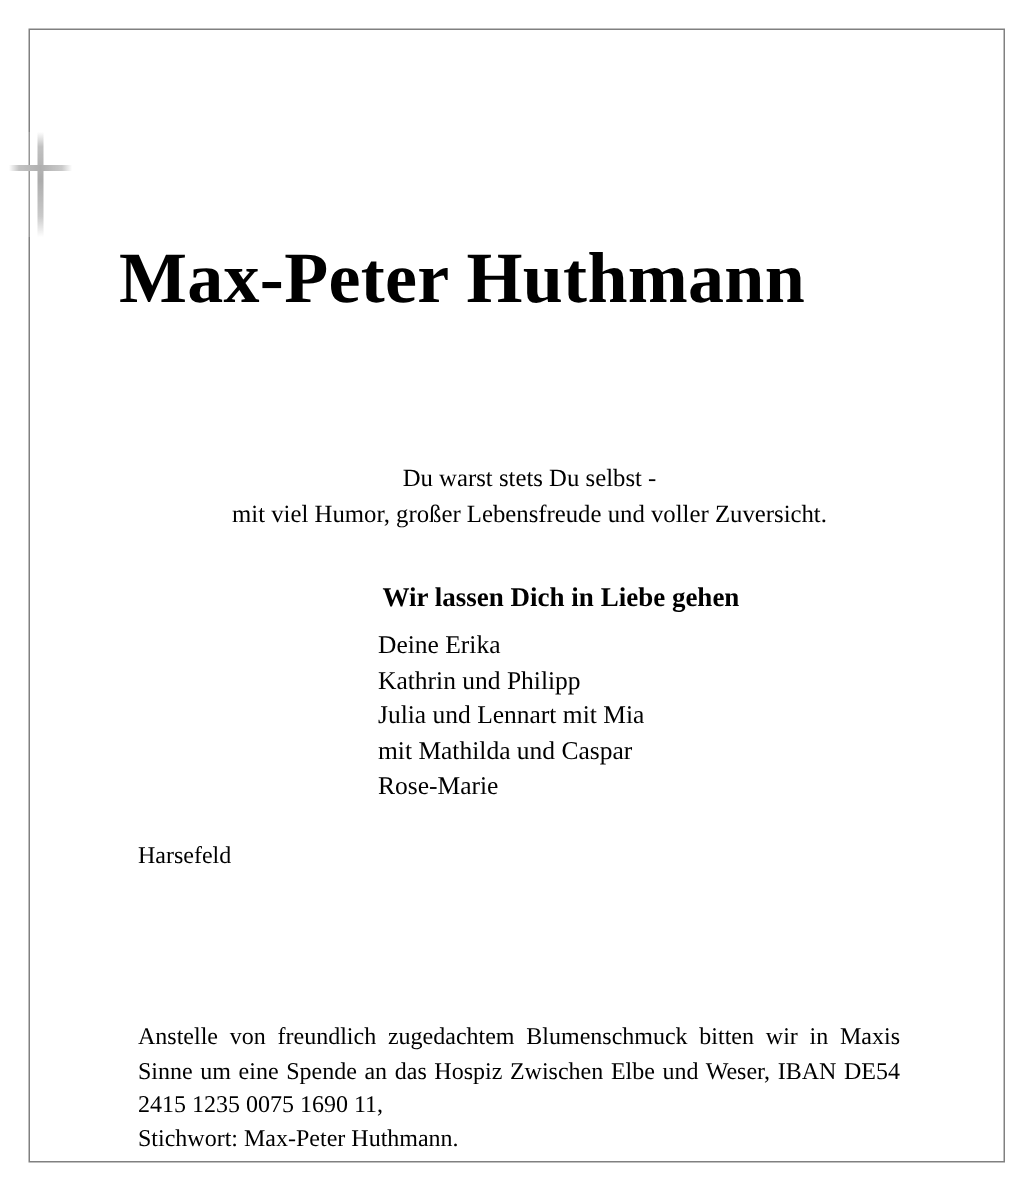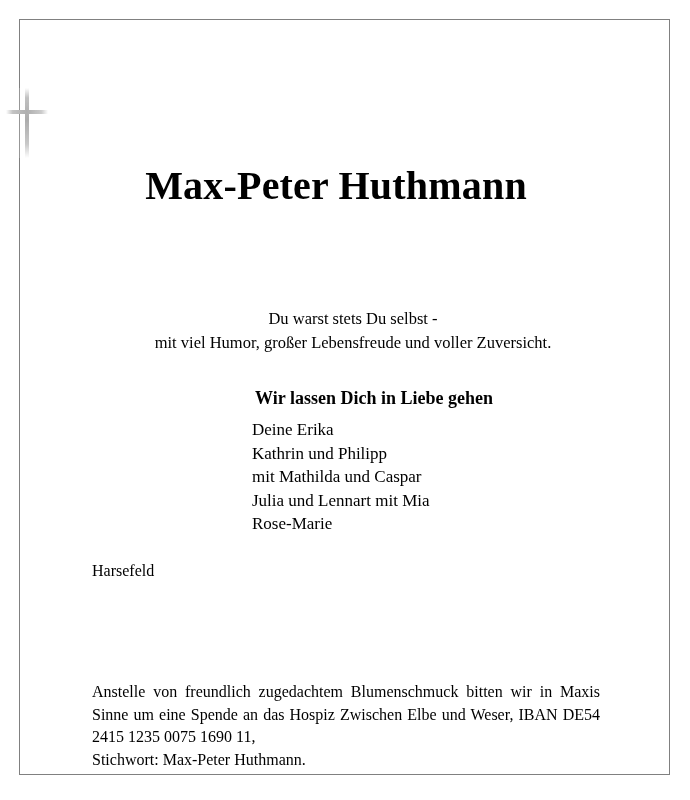--- a/index.html
+++ b/index.html
@@ -75,25 +75,24 @@
   #epitaph {
     position: absolute;
     left: 0; top: 78px; width: 690px;
     font-size: 16.5px;
     line-height: 24px;
   }
 
   #deceased-name {
     position: absolute;
     left: 0; top: 163px; width: 616px;
-    font-size: 40px;
+    font-size: 48px;
     font-weight: bold;
     letter-spacing: .2px;
     line-height: 46px;
-    padding-left: 28px;
   }
 
   #life-dates {
     position: absolute;
     left: 0; top: 218px; width: 690px;
     font-size: 19px;
     line-height: 25px;
     white-space: pre;
   }
 
@@ -168,22 +167,22 @@
   <div id="tribute" class="center-block">
     <div>Du warst stets Du selbst -</div>
     <div>mit viel Humor, großer Lebensfreude und voller Zuversicht.</div>
   </div>
 
   <div id="farewell-heading" class="center-block">Wir lassen Dich in Liebe gehen</div>
 
   <div id="mourners">
     <div class="mourner-line">Deine Erika</div>
     <div class="mourner-line">Kathrin und Philipp</div>
+    <div class="mourner-line">Julia und Lennart mit Mia</div>
     <div class="mourner-line">mit Mathilda und Caspar</div>
-    <div class="mourner-line">Julia und Lennart mit Mia</div>
     <div class="mourner-line">Rose-Marie</div>
   </div>
 
   <div id="place-line">Harsefeld</div>
 
 
   <div id="donation-paragraph" class="body-paragraph">
     <span>Anstelle von freundlich zugedachtem Blumenschmuck bitten wir in Maxis Sinne um eine Spende an das Hospiz Zwischen Elbe und Weser, IBAN DE54 2415 1235 0075 1690 11,</span>
     <span class="last-line">Stichwort: Max-Peter Huthmann.</span>
   </div>

